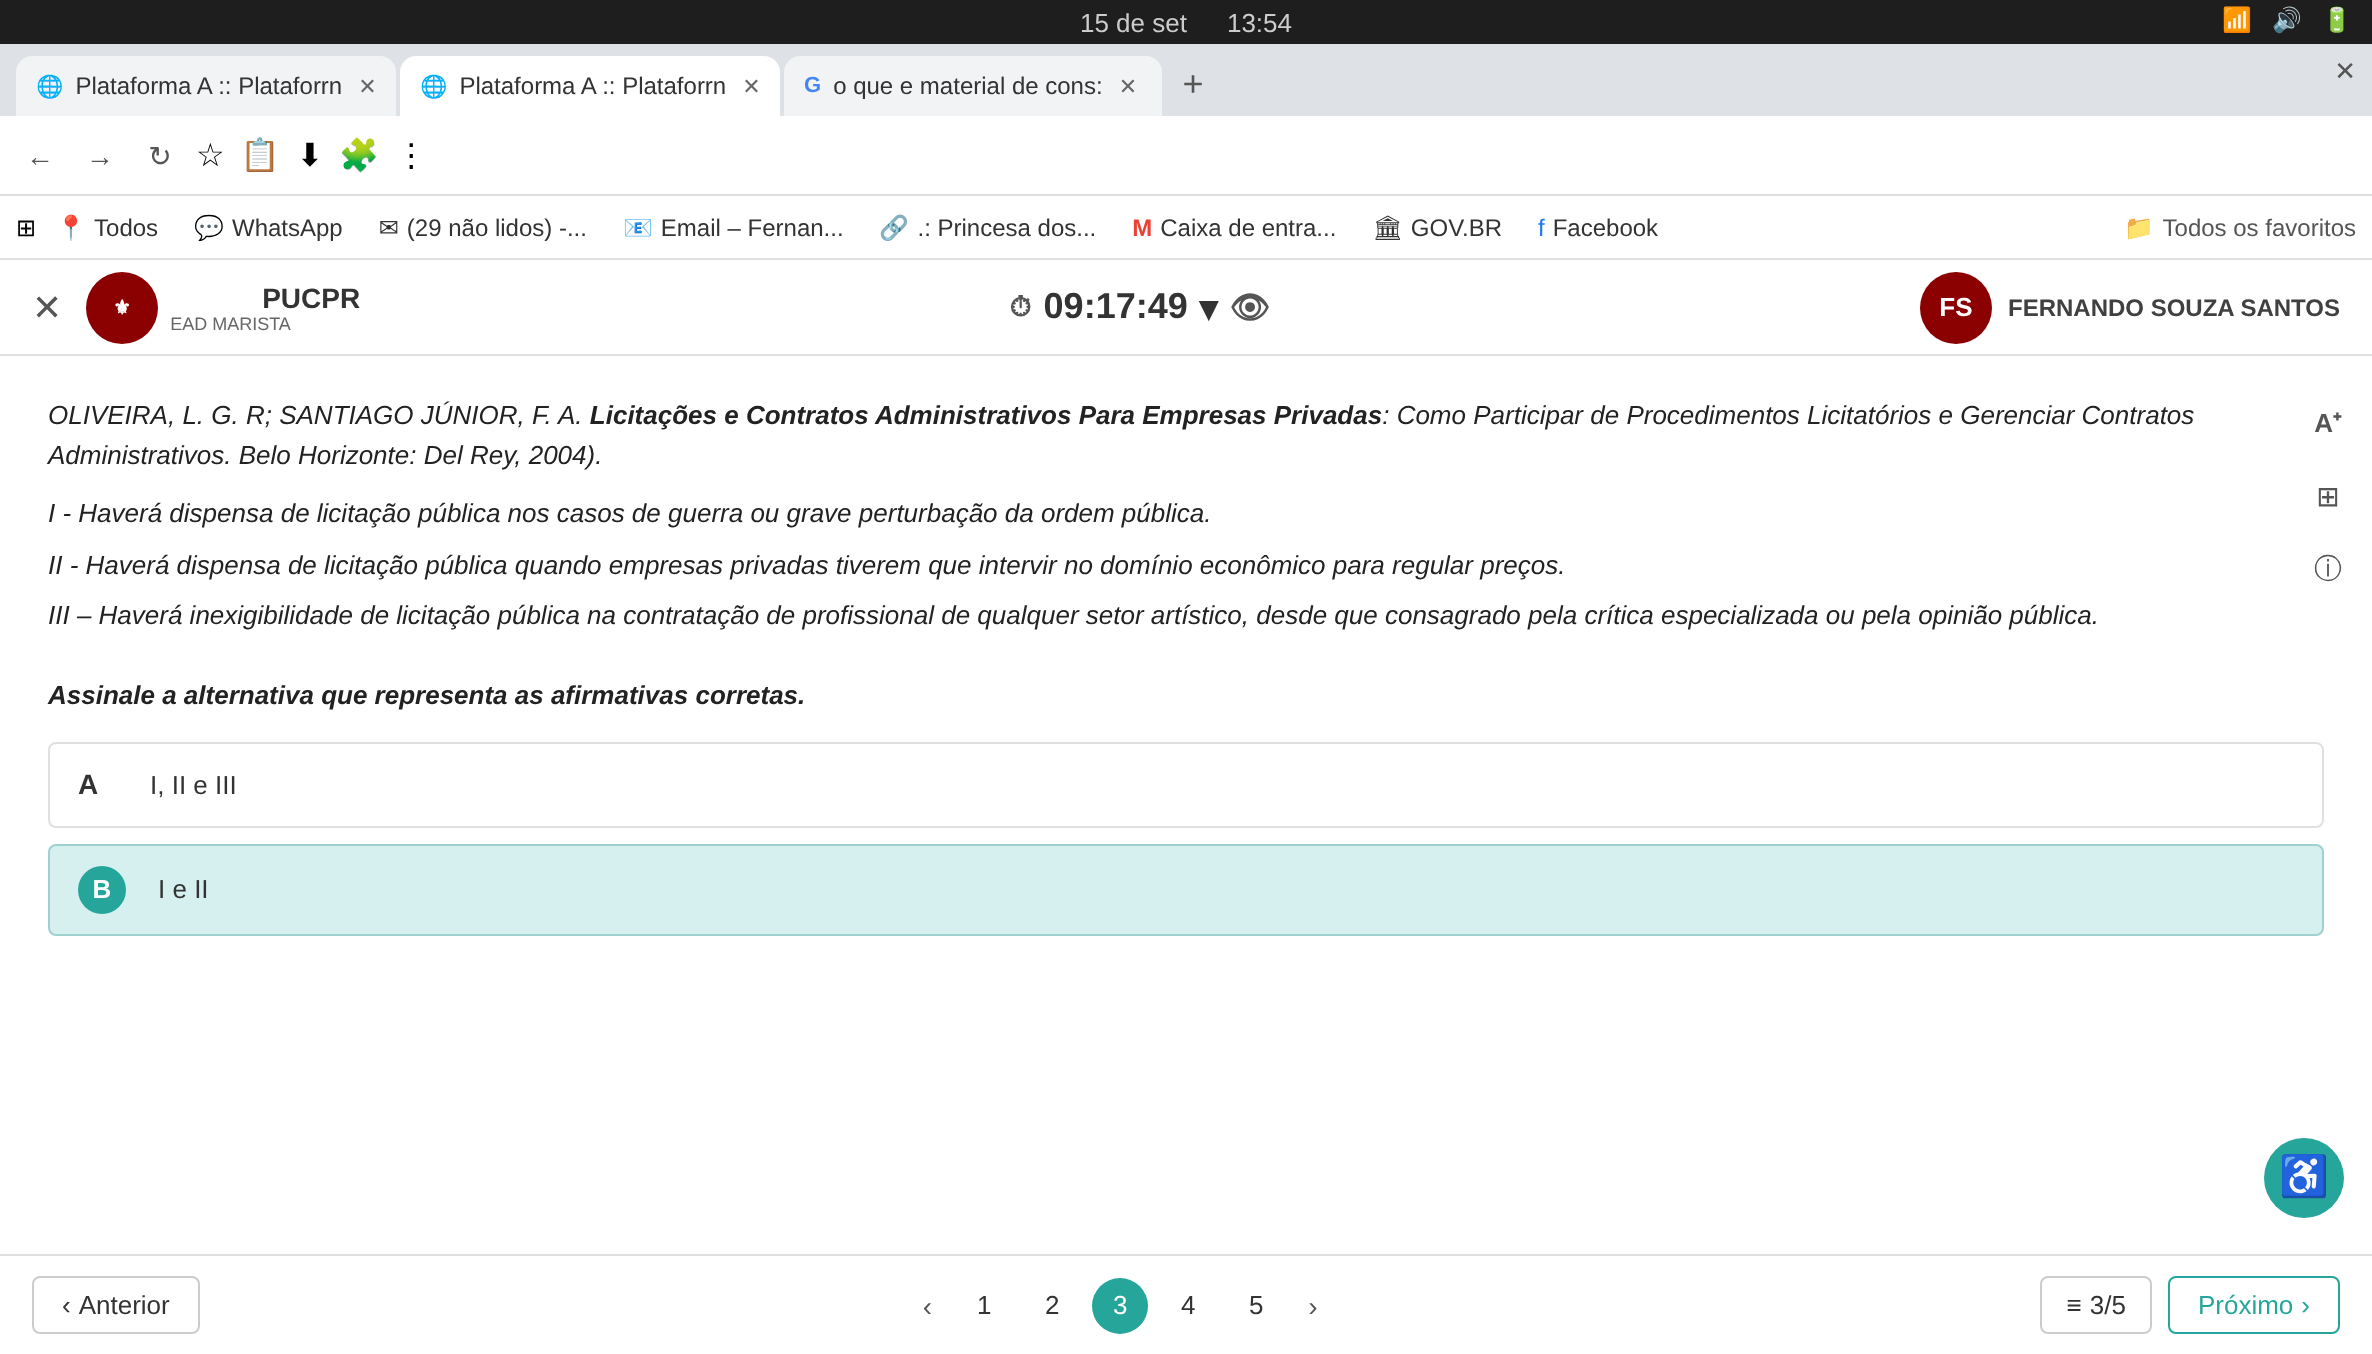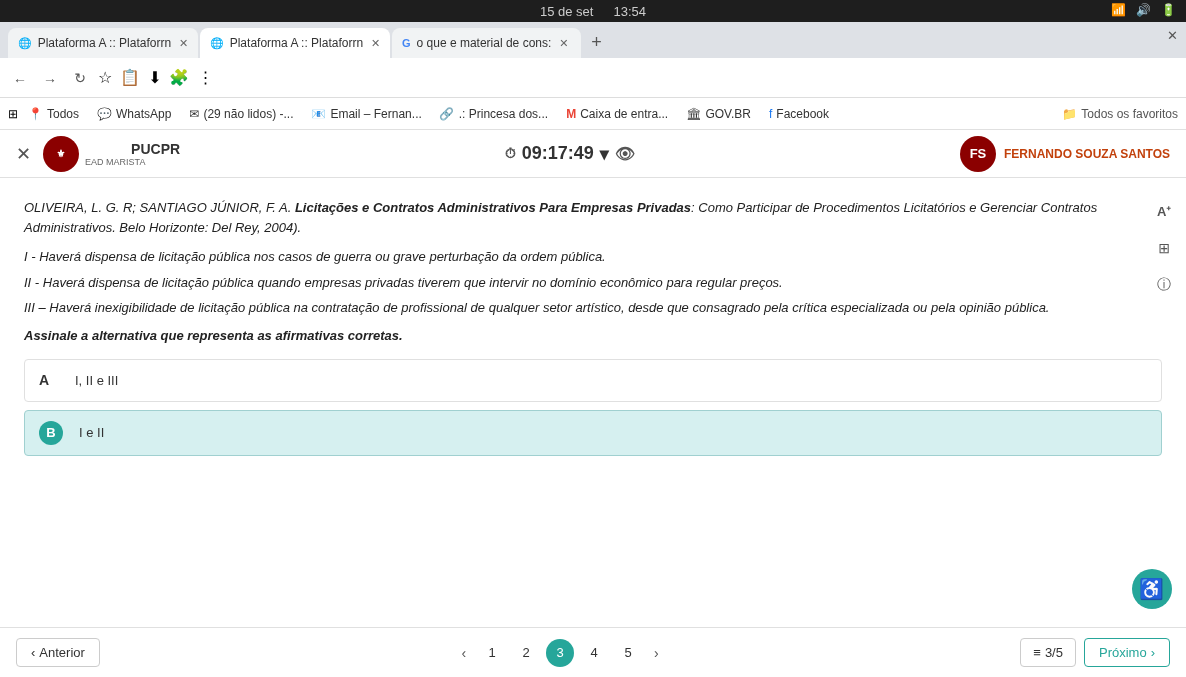--- a/index.html
+++ b/index.html
@@ -228,21 +228,21 @@
       display: flex;
       align-items: center;
       justify-content: center;
       color: white;
       font-size: 13px;
       font-weight: bold;
     }
     .user-name {
       font-size: 12px;
       font-weight: bold;
-      color: #c2410c;
+      color: #404040;
     }
 
     
     .quiz-content {
       flex: 1;
       padding: 20px 24px;
       overflow-y: auto;
       position: relative;
       font-size: 13px;
       color: #222;
@@ -533,21 +533,21 @@
 
     <p>
       <span>OLIVEIRA, L. G. R; SANTIAGO JÚNIOR, F. A. </span><span class="highlight-bold">Licitações e Contratos Administrativos Para Empresas Privadas</span><span>: Como Participar de Procedimentos Licitatórios e Gerenciar Contratos Administrativos. Belo Horizonte: Del Rey, 2004).</span>
     </p>
 
 
     <p class="statement">I - Haverá dispensa de licitação pública nos casos de guerra ou grave perturbação da ordem pública.</p>
     <p class="statement">II - Haverá dispensa de licitação pública quando empresas privadas tiverem que intervir no domínio econômico para regular preços.</p>
     <p class="statement">III – Haverá inexigibilidade de licitação pública na contratação de profissional de qualquer setor artístico, desde que consagrado pela crítica especializada ou pela opinião pública.</p>
 
-    <p style="margin-top:8px;">
+    <p style="margin-top:20px;">
       <span class="highlight-bold">Assinale a alternativa que representa as afirmativas corretas.</span>
     </p>
 
     <div class="options-area">
       <div class="option-row">
         <span class="option-letter">A</span>
         <span class="option-text">I, II e III</span>
       </div>
       <div class="option-row selected">
         <span class="option-letter selected-letter">B</span>

